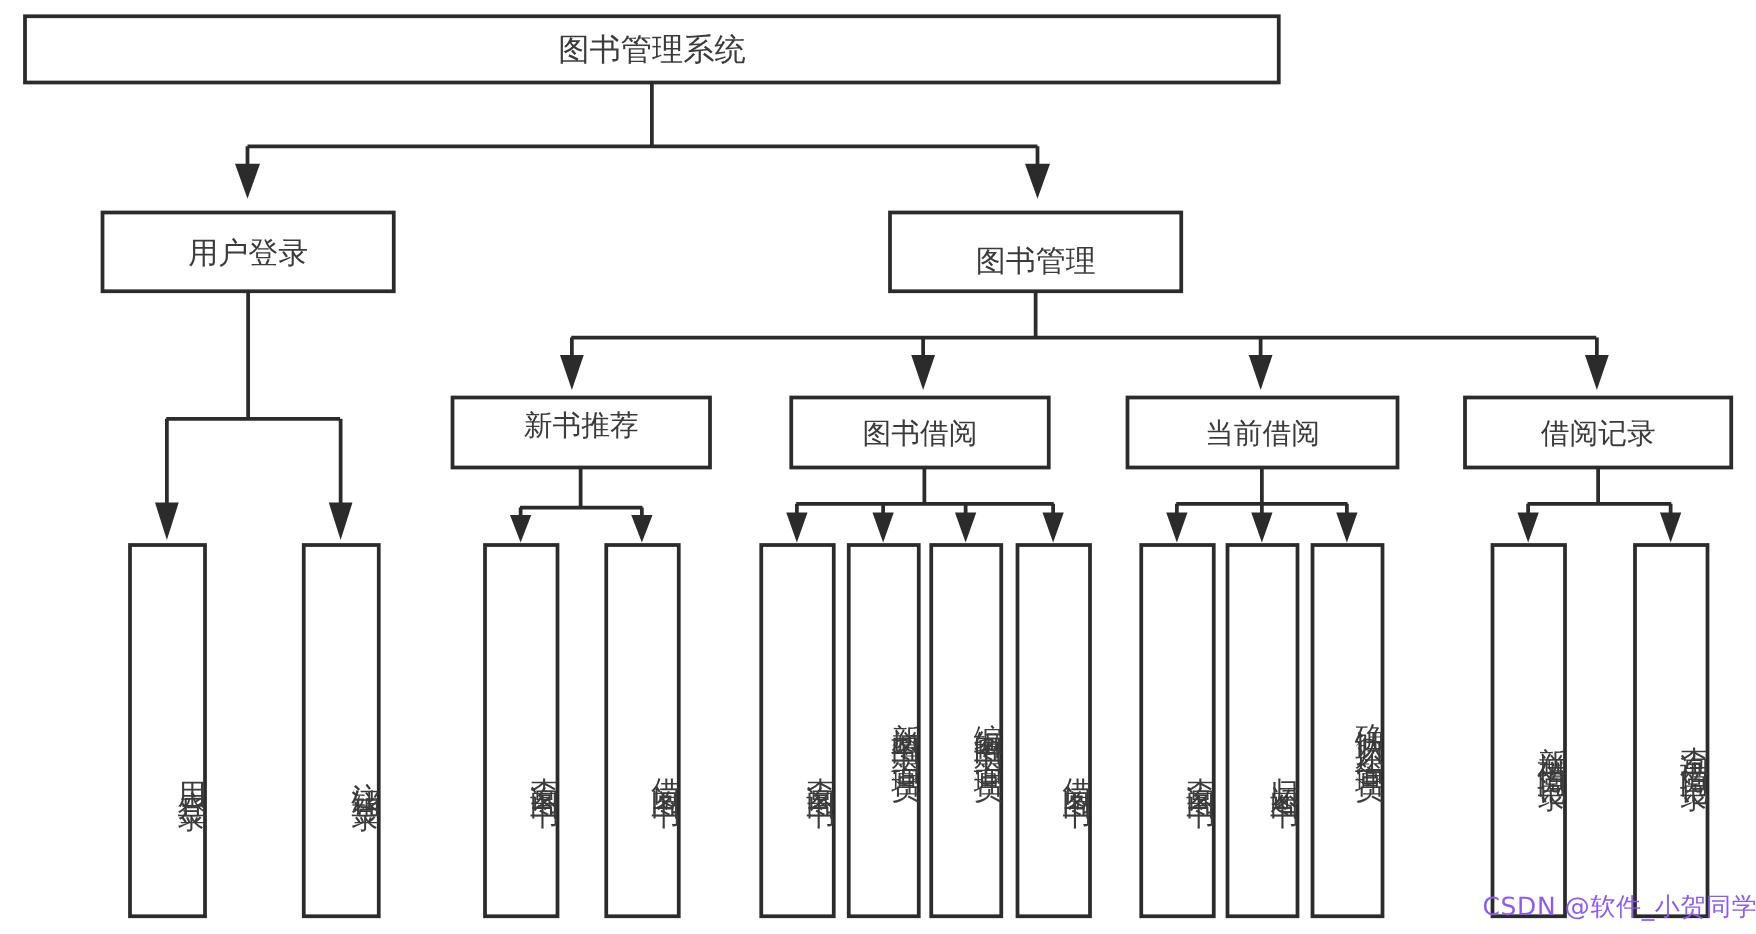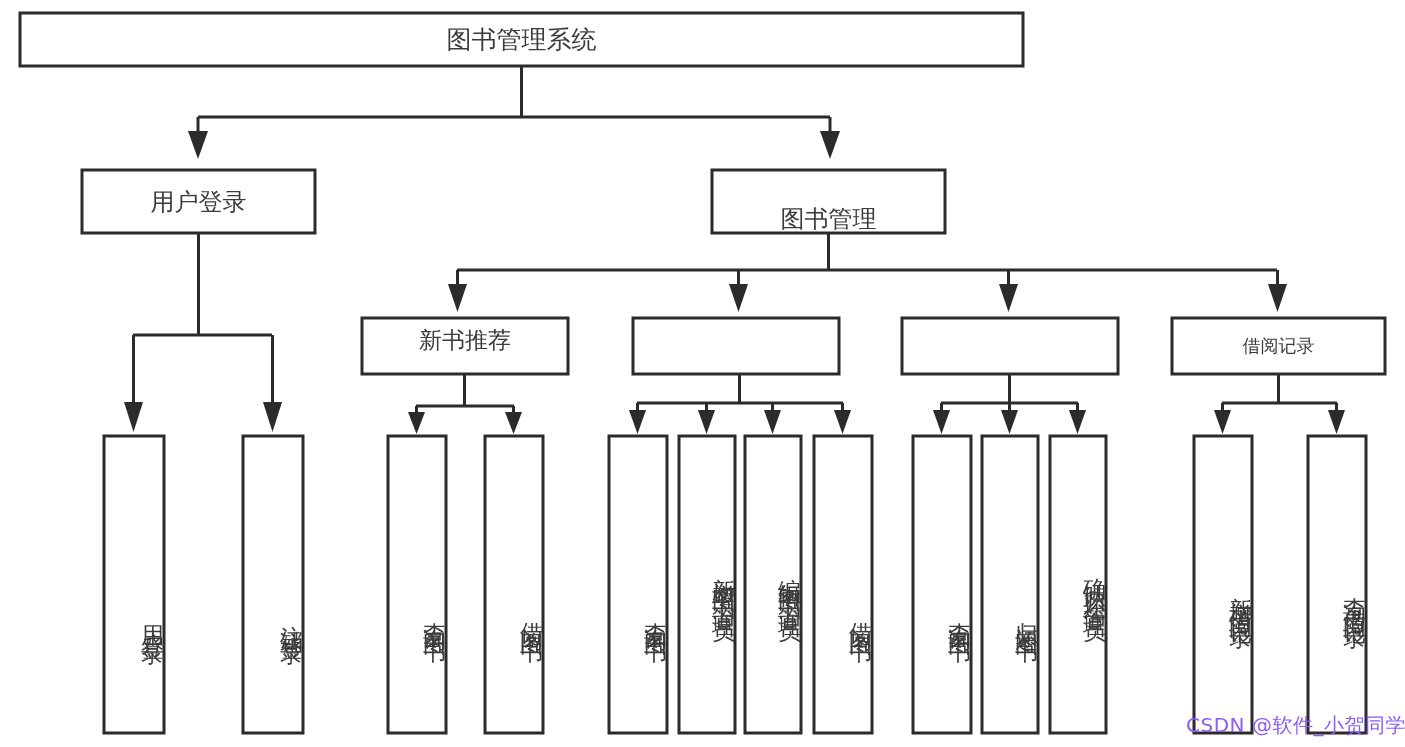--- a/index.html
+++ b/index.html
@@ -174,24 +174,26 @@
     <rect class="node-rect" x="1050" y="436" width="56" height="297"></rect>
 
     <rect class="node-rect" x="1194" y="436" width="58" height="297"></rect>
     <rect class="node-rect" x="1308" y="436" width="58" height="297"></rect>
 
   </svg>
 
   <div class="horiz-text-wrap" style="left:20px; top:13px; width:1003px; height:53px; font-size:25px;">图书管理系统</div>
 
   <div class="horiz-text-wrap" style="left:82px; top:170px; width:233px; height:63px; font-size:24px;">用户登录</div>
-  <div class="horiz-text-wrap" style="left:712px; top:180px; width:233px; height:78px; font-size:24px;">图书管理</div>
+  <div class="horiz-text-wrap" style="left:712px; top:170px; width:233px; height:78px; font-size:24px;">图书管理</div>
 
   <div class="horiz-text-wrap" style="left:362px; top:318px; width:206px; height:44px; font-size:23px;">新书推荐</div>
-  <div class="horiz-text-wrap" style="left:1172px; top:318px; width:213px; height:56px; font-size:18px;">借阅记录</div>
+  <div class="horiz-text-wrap" style="left:633px; top:318px; width:206px; height:56px; font-size:23px;">图书借阅</div>
+  <div class="horiz-text-wrap" style="left:902px; top:318px; width:216px; height:56px; font-size:23px;">当前借阅</div>
+  <div class="horiz-text-wrap" style="left:1172px; top:318px; width:213px; height:56px; font-size:23px;">借阅记录</div>
 
   <div class="vert-text-wrap" style="left:104px; top:509px; width:60px; height:220px;">用户登录</div>
   <div class="vert-text-wrap" style="left:243px; top:509px; width:60px; height:220px;">注销登录</div>
 
   <div class="vert-text-wrap" style="left:388px; top:506px; width:58px; height:220px;">查询图书</div>
   <div class="vert-text-wrap" style="left:485px; top:506px; width:58px; height:220px;">借阅图书</div>
 
   <div class="vert-text-wrap" style="left:609px; top:506px; width:58px; height:220px;">查询图书</div>
   <div class="vert-text-wrap" style="left:679px; top:444px; width:56px; height:285px;">新增图书（管理员）</div>
   <div class="vert-text-wrap" style="left:745px; top:444px; width:56px; height:285px;">编辑图书（管理员）</div>

